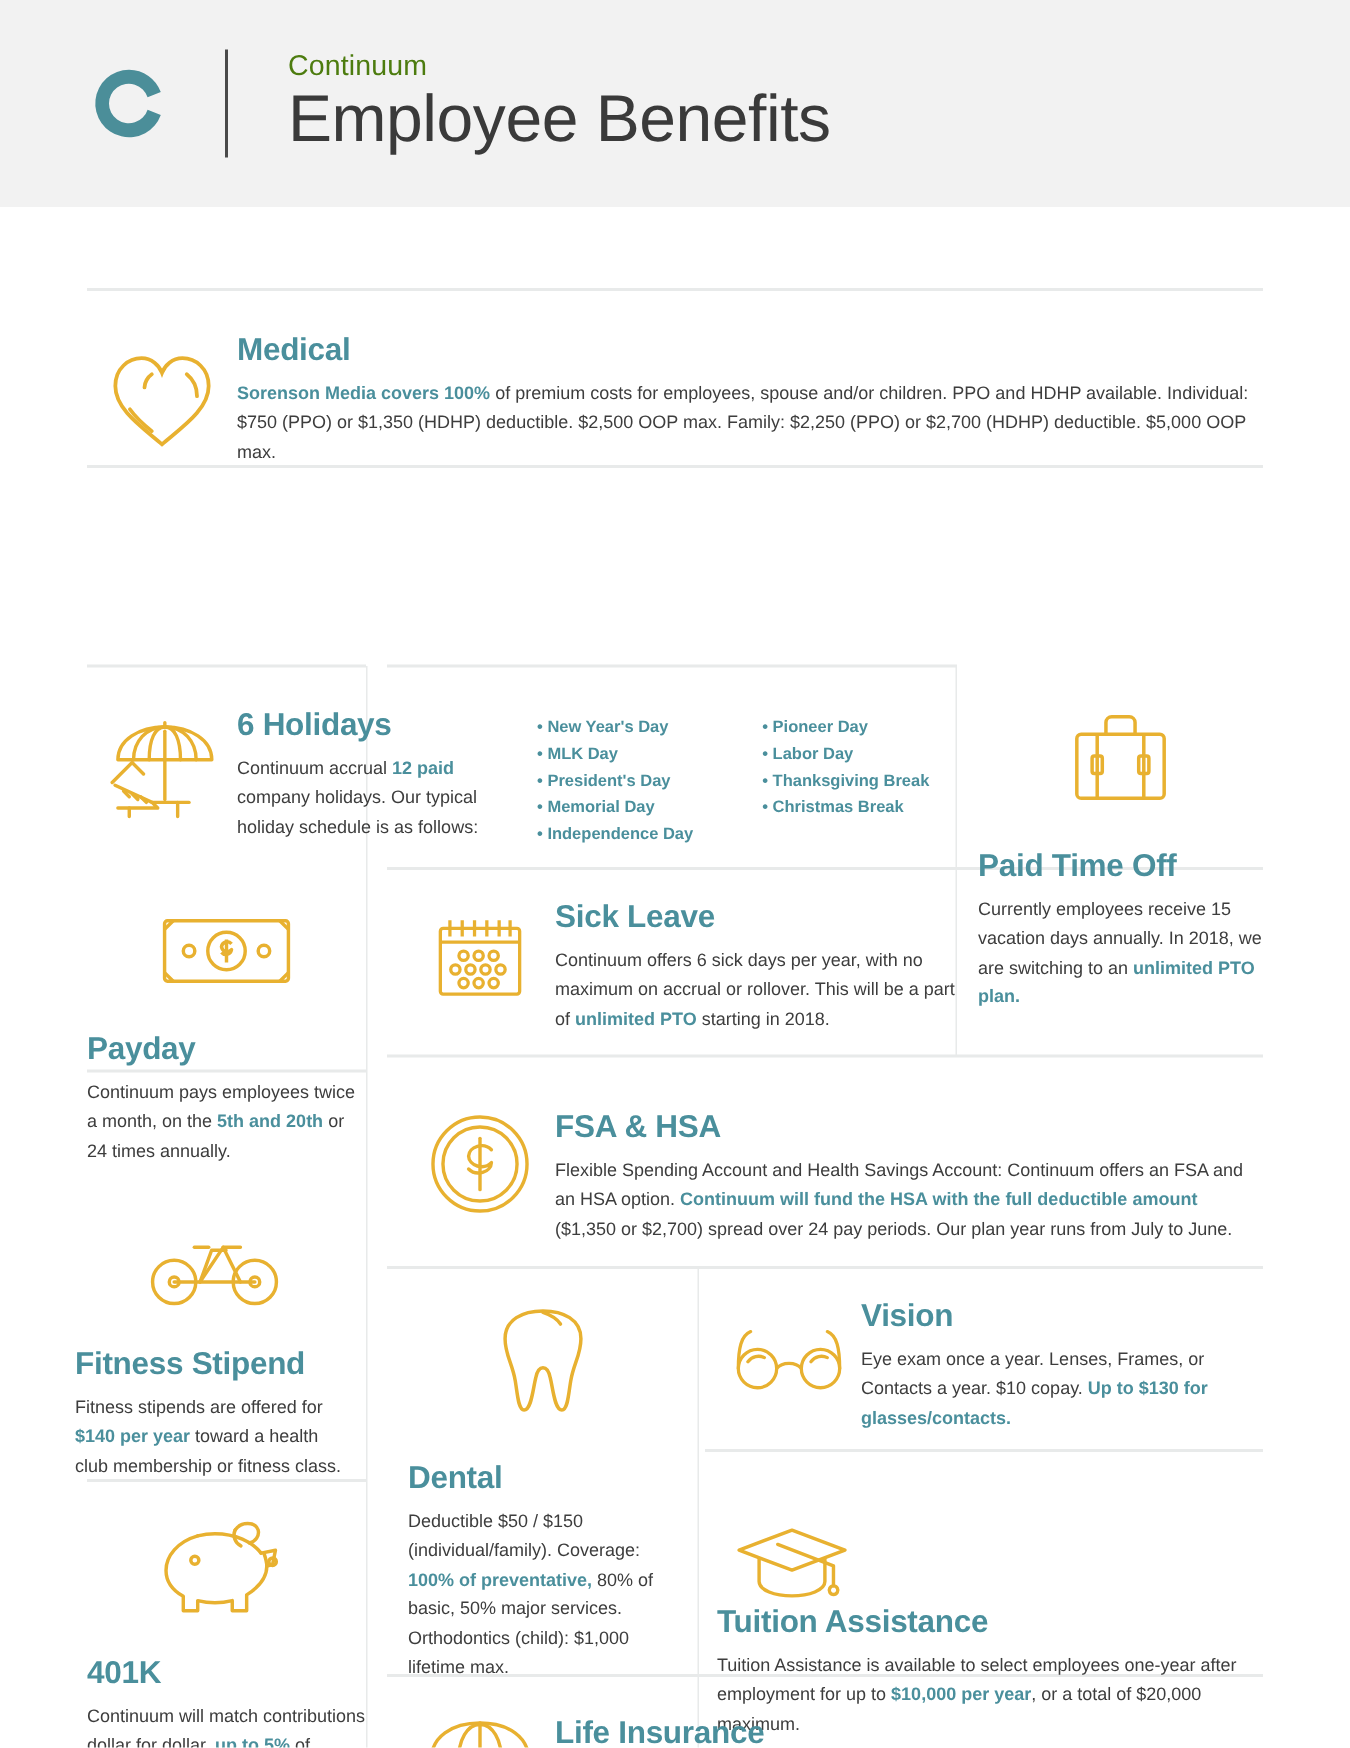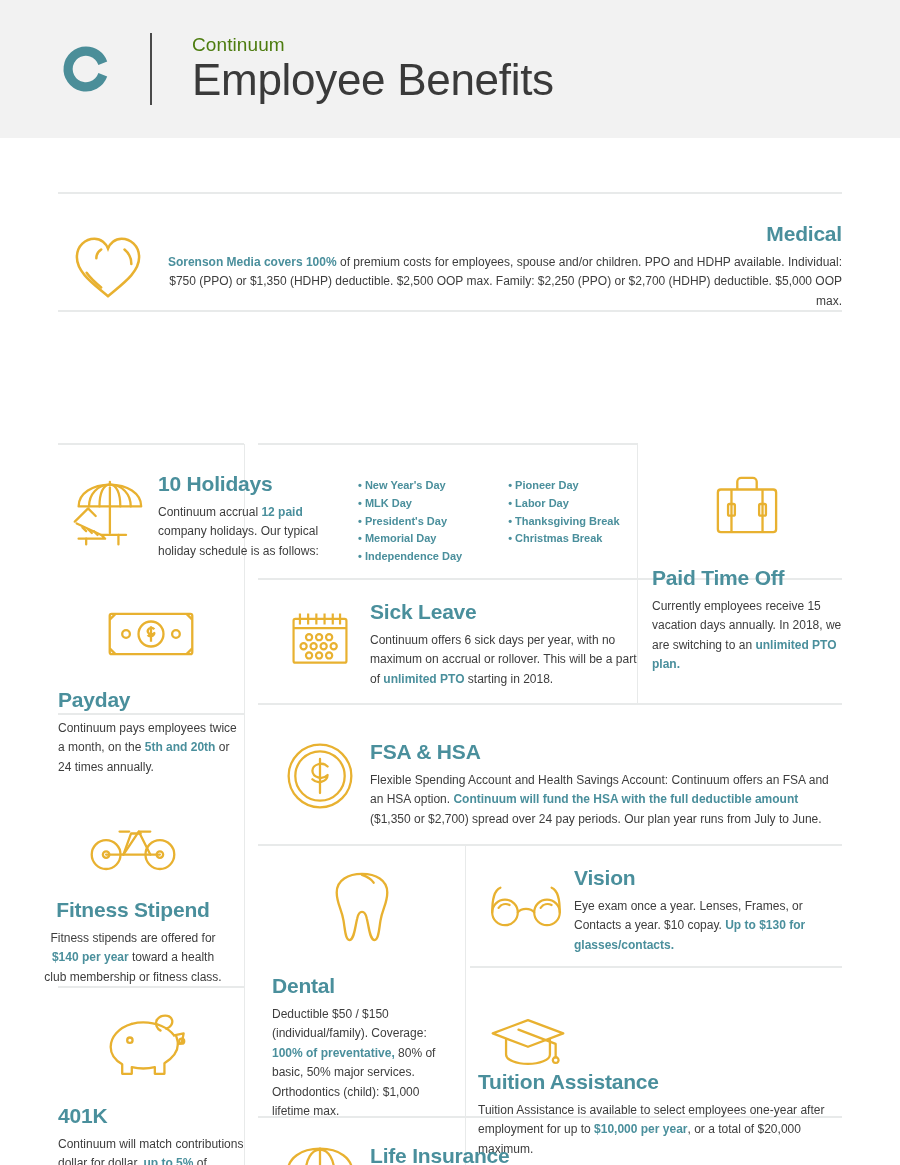--- a/index.html
+++ b/index.html
@@ -134,21 +134,21 @@
 
   <div class="blk row" style="left:58px; top:78px; width:784px;">
     <span class="ico" style="width:100px; padding-top:16px;">
       <svg viewBox="0 0 80 72" width="78" height="70">
         <path d="M40 66 C26 54 8 42 8 26 C8 14 17 7 26 7 C33 7 38 12 40 17 C42 12 47 7 54 7 C63 7 72 14 72 26 C72 42 54 54 40 66 Z" fill="none" stroke="#e8b130" stroke-width="2.6" stroke-linecap="round"></path>
         <path d="M33 18 C30 20 28 24 28 27" fill="none" stroke="#e8b130" stroke-width="2.6" stroke-linecap="round"></path>
         <path d="M57 18 C62 22 64 28 64 33" fill="none" stroke="#e8b130" stroke-width="2.6" stroke-linecap="round"></path>
         <path d="M18 42 C23 49 28 53 33 57" fill="none" stroke="#e8b130" stroke-width="2.6" stroke-linecap="round"></path>
       </svg>
     </span>
-    <div style="flex:1; padding-top:6px;text-align:right;">
+    <div style="flex:1; padding-top:6px;">
       <h3 class="t big">Medical</h3>
       <p class="b" style="max-width:690px;"><span class="hl">Sorenson Media covers 100%</span><span> of premium costs for employees, spouse and/or children. PPO and HDHP available. Individual: $750 (PPO) or $1,350 (HDHP) deductible. $2,500 OOP max. Family: $2,250 (PPO) or $2,700 (HDHP) deductible. $5,000 OOP max.</span></p>
     </div>
   </div>
 
   <div class="blk row" style="left:58px; top:330px; width:580px;">
     <span class="ico" style="width:100px; padding-top:10px;">
       <svg viewBox="0 0 86 78" width="82" height="74">
         <g fill="none" stroke="#e8b130" stroke-width="2.4" stroke-linecap="round" stroke-linejoin="round">
           <path d="M45 10 L45 58"></path>
@@ -160,21 +160,21 @@
           <path d="M8 46 L22 32 L30 40"></path>
           <path d="M10 48 L36 60 L40 64 L12 64"></path>
           <path d="M36 60 L62 60"></path>
           <path d="M20 64 L20 70 M54 60 L54 70"></path>
           <path d="M16 52 L20 56 M22 54 L26 58 M28 56 L32 60"></path>
         </g>
       </svg>
     </span>
     <div style="flex:1; padding-top:4px; display:flex;">
       <div style="width:182px;">
-        <h3 class="t big">10 Holidays</h3>
+        <h3 class="t big">6 Holidays</h3>
         <p class="b"><span>Continuum accrual </span><span class="hl">12 paid</span><span> company holidays. Our typical holiday schedule is as follows:</span></p>
       </div>
       <div class="hol-wrap" style="padding-left:18px; padding-top:5px;">
         <ul class="hol-col">
           <li>New Year's Day</li>
           <li>MLK Day</li>
           <li>President's Day</li>
           <li>Memorial Day</li>
           <li>Independence Day</li>
         </ul>
@@ -257,21 +257,21 @@
           <path d="M48 30 a9 7.5 0 0 0 -16 4.5 a9 7.5 0 0 0 16 4.5 a9 7.5 0 0 1 -16 4.5"></path>
         </g>
       </svg>
     </span>
     <div style="flex:1; padding-top:6px;">
       <h3 class="t big">FSA &amp; HSA</h3>
       <p class="b" style="max-width:480px;"><span>Flexible Spending Account and Health Savings Account: Continuum offers an FSA and an HSA option. </span><span class="hl">Continuum will fund the HSA with the full deductible amount</span><span> ($1,350 or $2,700)  spread over 24 pay periods. Our plan year runs from July to June.</span></p>
     </div>
   </div>
 
-  <div class="blk" style="left:40px; top:678px; width:186px;text-align:center;">
+  <div class="blk" style="left:50px; top:678px; width:186px;">
     <div class="stack-ico" style="padding-bottom:24px;">
       <svg viewBox="0 0 100 60" width="96" height="58">
         <g fill="none" stroke="#e8b130" stroke-width="2.4" stroke-linejoin="round" stroke-linecap="round">
           <circle cx="22" cy="40" r="15"></circle>
           <circle cx="78" cy="40" r="15"></circle>
           <circle cx="22" cy="40" r="3.4"></circle>
           <circle cx="78" cy="40" r="3.4"></circle>
           <path d="M22 40 L40 40 L56 16 L68 16"></path>
           <path d="M40 40 L60 40 L78 40"></path>
           <path d="M56 16 L68 40"></path>

